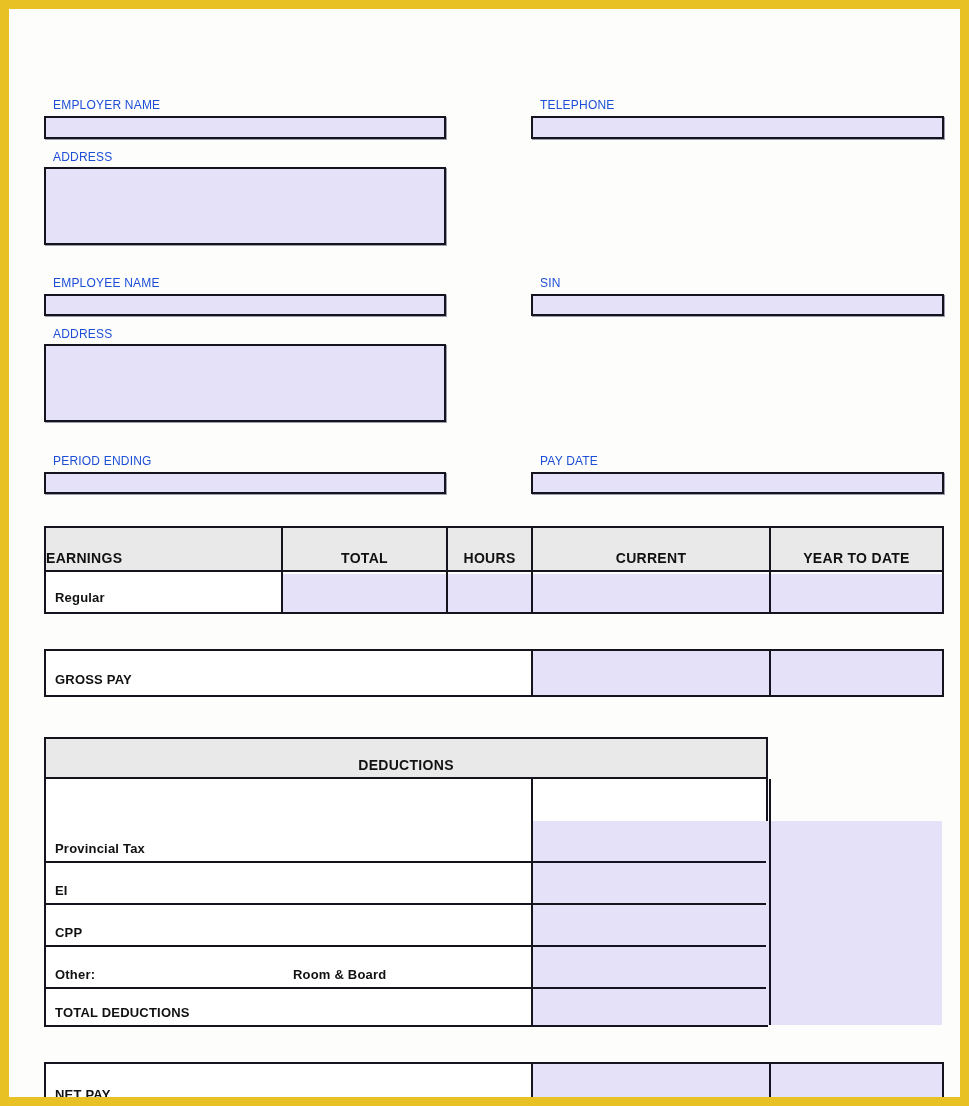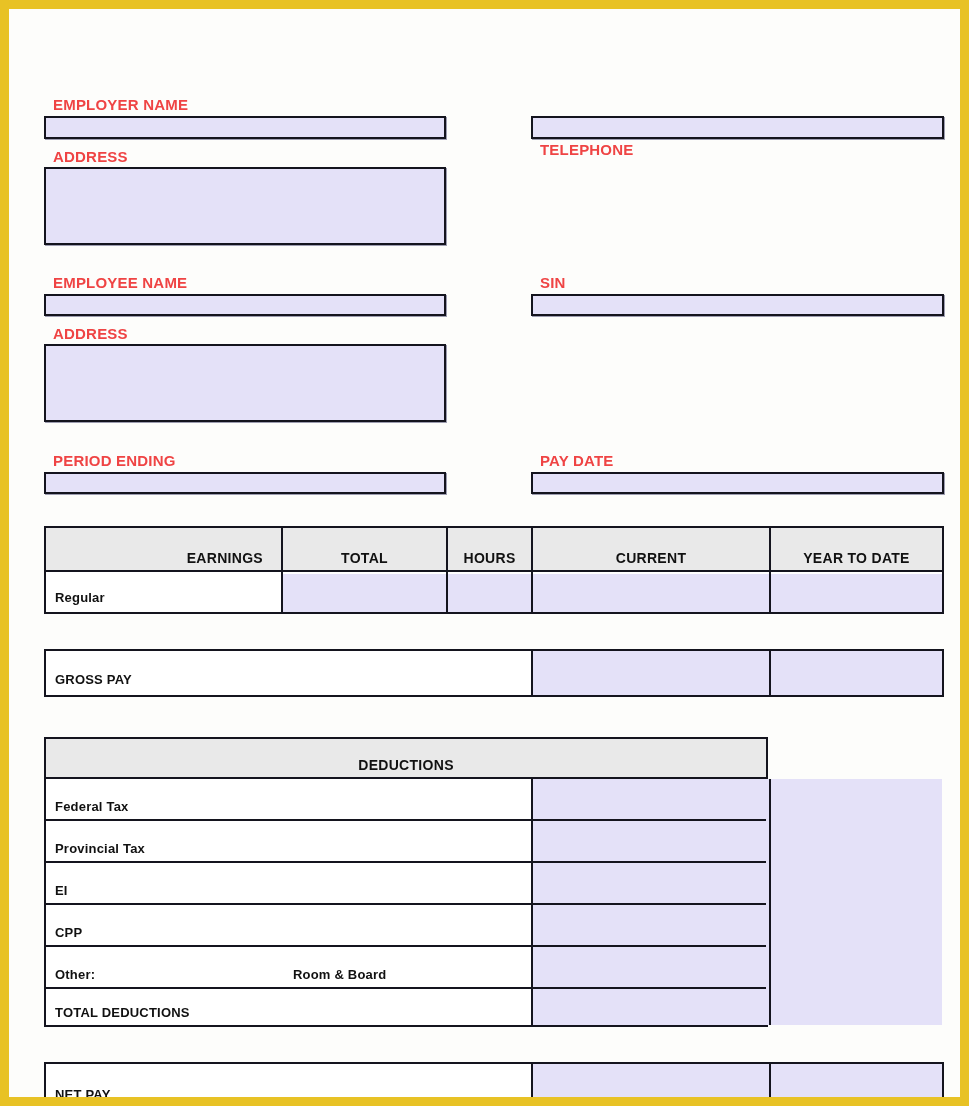--- a/index.html
+++ b/index.html
@@ -24,23 +24,23 @@
     left: 0;
     top: 0;
     width: 969px;
     height: 1106px;
   }
 
   
   .abs { position: absolute; box-sizing: border-box; }
 
   .fld-label {
-    font-size: 15px;
-    font-weight: bold;
-    color: #ef4444;
+    font-size: 12px;
+    font-weight: normal;
+    color: #1d4ed8;
     letter-spacing: 0.2px;
     white-space: nowrap;
     line-height: 16px;
   }
 
   .input-box {
     background: #e4e1f8;
     border: 2px solid #14141e;
     box-shadow: 1px 1px 0 #9d9db0;
   }
@@ -97,21 +97,21 @@
     <div class="abs fld-label" style="left:44px; top:88px;">EMPLOYER NAME</div>
     <div class="abs input-box" style="left:35px; top:107px; width:402px; height:23px;">
       <div class="abs cell-text" style="left:6px; top:3px; font-weight:normal;"></div>
     </div>
 
     <div class="abs fld-label" style="left:44px; top:140px;">ADDRESS</div>
     <div class="abs input-box" style="left:35px; top:158px; width:402px; height:78px;">
       <div class="abs cell-text" style="left:6px; top:4px; font-weight:normal;"></div>
     </div>
 
-    <div class="abs fld-label" style="left:531px; top:88px;margin-top:45px;">TELEPHONE</div>
+    <div class="abs fld-label" style="left:531px; top:88px;">TELEPHONE</div>
     <div class="abs input-box" style="left:522px; top:107px; width:413px; height:23px;">
       <div class="abs cell-text" style="left:6px; top:3px; font-weight:normal;"></div>
     </div>
 
     <div class="abs fld-label" style="left:44px; top:266px;">EMPLOYEE NAME</div>
     <div class="abs input-box" style="left:35px; top:285px; width:402px; height:22px;">
       <div class="abs cell-text" style="left:6px; top:2px; font-weight:normal;"></div>
     </div>
 
     <div class="abs fld-label" style="left:44px; top:317px;">ADDRESS</div>
@@ -130,21 +130,21 @@
     </div>
 
     <div class="abs fld-label" style="left:531px; top:444px;">PAY DATE</div>
     <div class="abs input-box" style="left:522px; top:463px; width:413px; height:22px;">
       <div class="abs cell-text" style="left:6px; top:2px; font-weight:normal;"></div>
     </div>
 
     <div class="abs tbl" style="left:35px; top:517px; width:900px; height:88px;">
 
       <div class="abs tbl-head" style="left:0; top:0; right:0; height:44px;">
-        <div class="abs hdr-text" style="left:0; width:217px; top:22px; text-align:right;">EARNINGS</div>
+        <div class="abs hdr-text" style="left:0; width:217px; top:22px; text-align:left;">EARNINGS</div>
         <div class="abs hdr-text" style="left:237px; width:163px; top:22px; text-align:center;">TOTAL</div>
         <div class="abs hdr-text" style="left:402px; width:83px; top:22px; text-align:center;">HOURS</div>
         <div class="abs hdr-text" style="left:487px; width:236px; top:22px; text-align:center;">CURRENT</div>
         <div class="abs hdr-text" style="left:725px; width:171px; top:22px; text-align:center;">YEAR TO DATE</div>
       </div>
 
       <div class="fill" style="left:237px; top:46px; width:163px; height:38px;"></div>
       <div class="fill" style="left:402px; top:46px; width:83px; height:38px;"></div>
       <div class="fill" style="left:487px; top:46px; width:236px; height:38px;"></div>
       <div class="fill" style="left:725px; top:46px; width:171px; height:38px;"></div>
@@ -164,26 +164,20 @@
       <div class="vline" style="left:723px;"></div>
       <div class="abs cell-text" style="left:9px; top:21px;">GROSS PAY</div>
     </div>
 
     <div class="abs tbl" style="left:35px; top:728px; width:724px; height:290px;">
 
       <div class="abs tbl-head" style="left:0; top:0; right:0; height:40px;">
         <div class="abs hdr-text" style="left:0; right:0; top:18px; text-align:center;">DEDUCTIONS</div>
       </div>
 
-      <div class="abs" style="left:0; top:40px; right:0; height:42px;">
-        <div class="fill" style="left:485px; top:0; width:238px; height:42px;"></div>
-        <div class="fill" style="left:725px; top:0; width:171px; height:42px;"></div>
-        <div class="abs cell-text" style="left:9px; top:20px;">Federal Tax</div>
-        <div class="hline" style="top:40px;"></div>
-      </div>
 
       <div class="abs" style="left:0; top:82px; right:0; height:42px;">
         <div class="fill" style="left:485px; top:0; width:238px; height:42px;"></div>
         <div class="fill" style="left:725px; top:0; width:171px; height:42px;"></div>
         <div class="abs cell-text" style="left:9px; top:20px;">Provincial Tax</div>
         <div class="hline" style="top:40px;"></div>
       </div>
 
       <div class="abs" style="left:0; top:166px; right:0; height:42px;">
         <div class="fill" style="left:485px; top:0; width:238px; height:42px;"></div>

